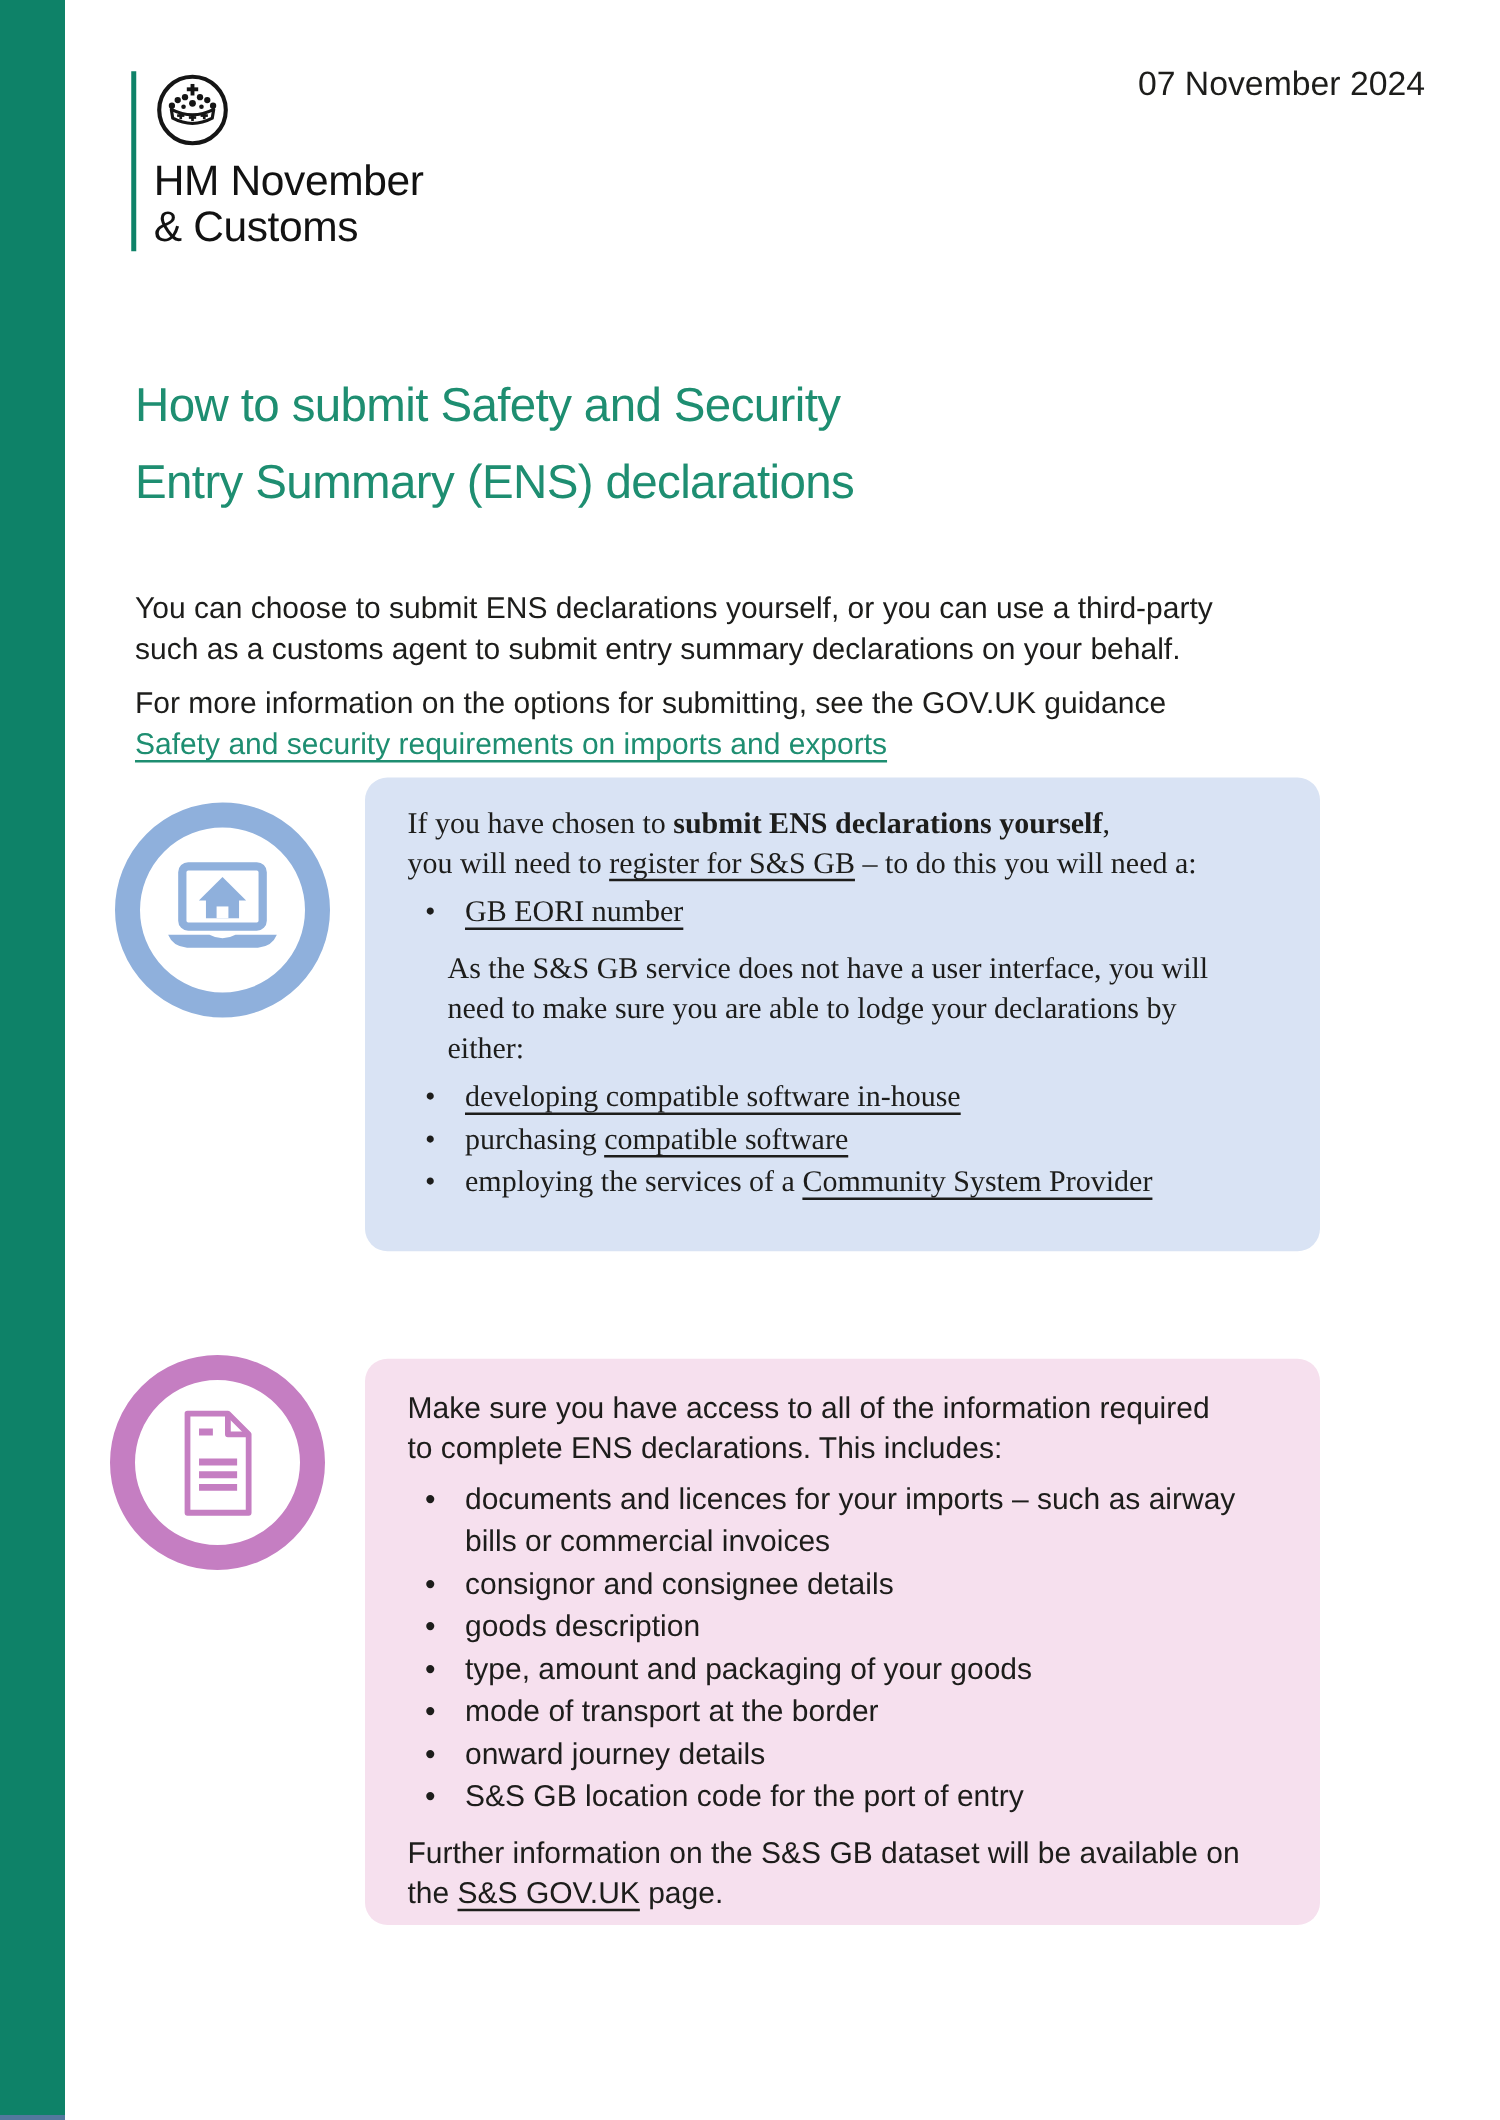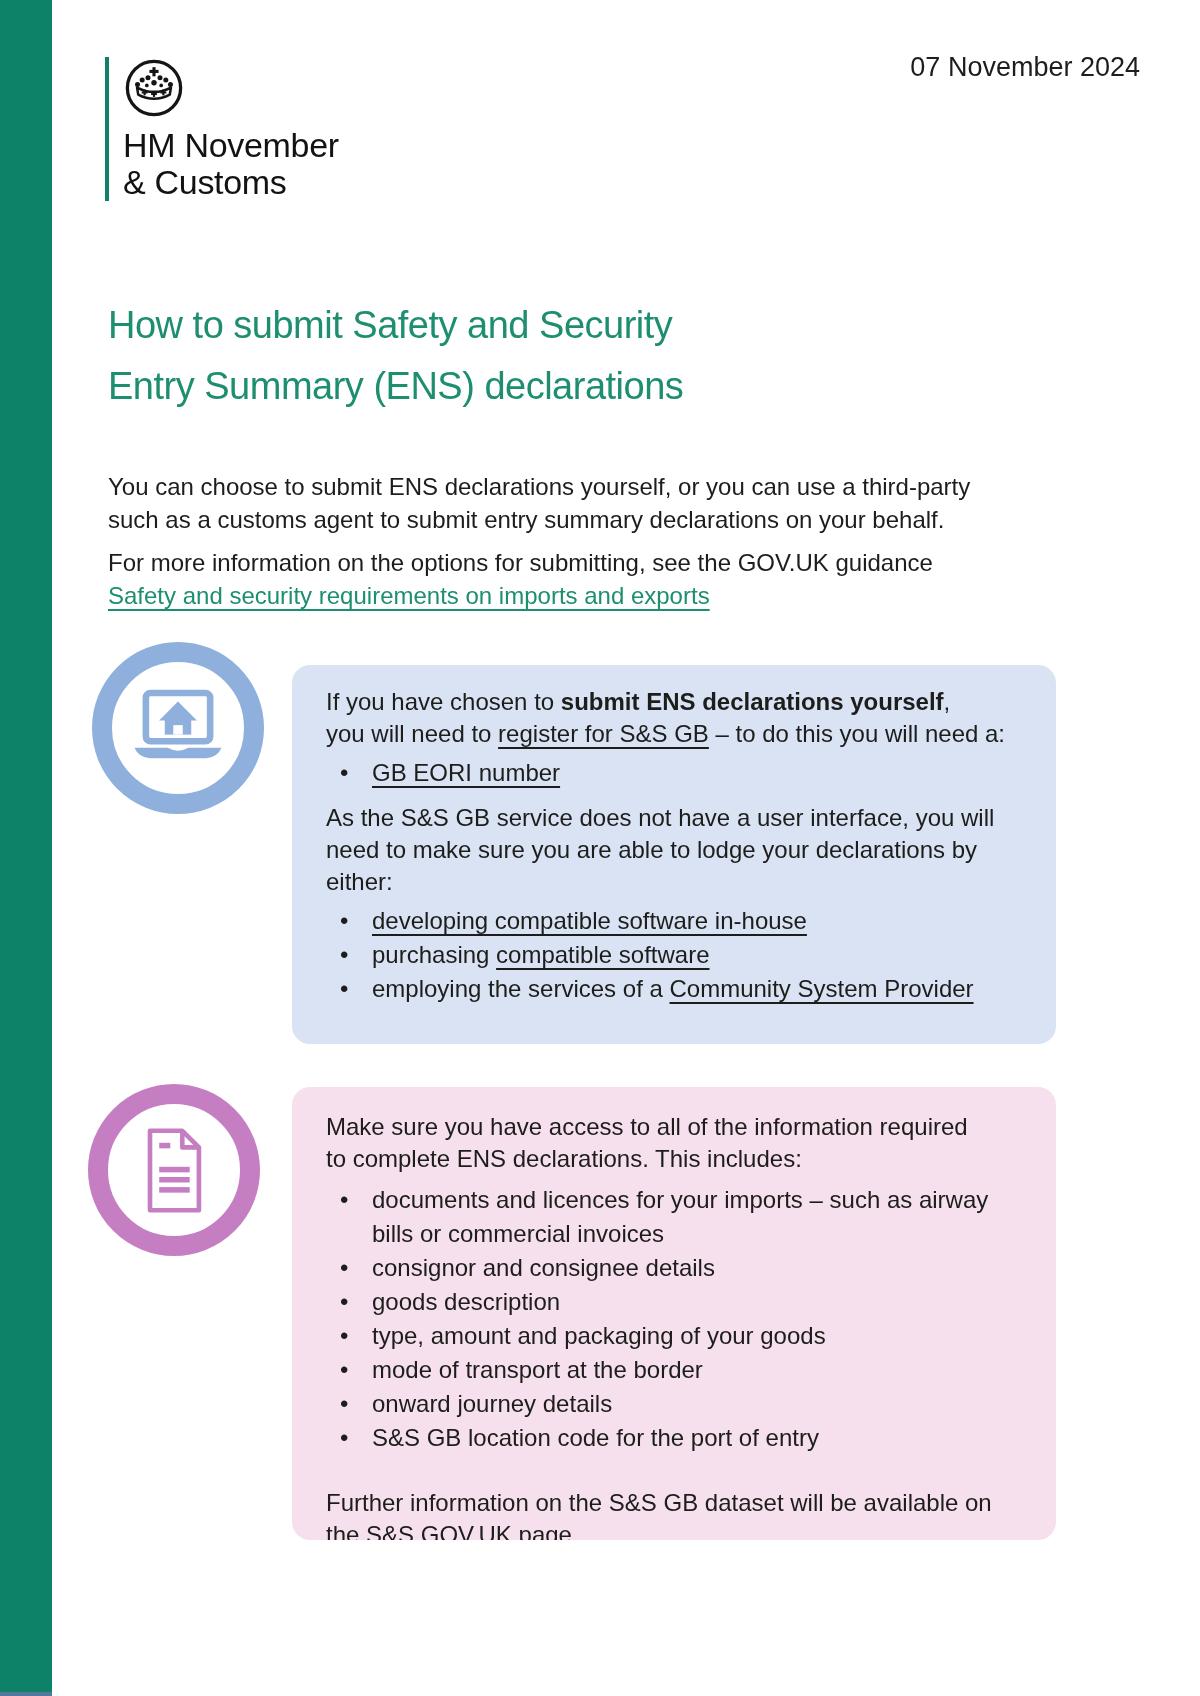--- a/index.html
+++ b/index.html
@@ -27,30 +27,30 @@
       text-decoration-thickness:2px; cursor:pointer; }
   a.green-link { color:#1E8E71; }
 
   .ring { position:absolute; border-radius:50%; box-sizing:border-box; background:#ffffff;
           display:flex; align-items:center; justify-content:center; }
   .ring-blue { left:92px; top:642px; width:172px; height:172px; border:20px solid #8FB0DC; }
   .ring-pink { left:88px; top:1084px; width:172px; height:172px; border:20px solid #C57EC2; }
 
   .box { position:absolute; left:292px; width:764px; border-radius:18px; box-sizing:border-box;
          font-size:24px; line-height:32px; color:#1d1d1b; overflow:hidden; }
-  .box-blue { top:665px; height:379px; background:#D9E3F4; padding:21px 26px 0 34px; }
+  .box-blue { top:622px; height:379px; background:#D9E3F4; padding:21px 26px 0 34px;font-family:Liberation Serif, serif; }
   .box-pink { top:1087px; height:453px; background:#F6E0EE; padding:24px 26px 0 34px; }
 
   .box p { margin:0; white-space:nowrap; }
   .box p.wrap { white-space:normal; }
   .box ul { list-style:none; margin:6px 0 0 0; padding:0; }
   .box-blue ul.second { margin-top:6px; }
-  .box-blue p.mid { margin-top:12px; }
+  .box-blue p.mid { margin-top:12px;margin-left:32px; }
   .box-pink ul { margin-top:8px; }
-  .box-pink p.last { margin-top:32px; }
+  .box-pink p.last { margin-top:12px; }
   .box li { position:relative; padding-left:46px; line-height:34px; max-width:648px; }
   .box li::before { content:"\2022"; position:absolute; left:14px; }
   strong { font-weight:bold; }
 </style>
 </head>
 <body>
 
 <div class="page">
 
   <div class="sidebar"></div>

